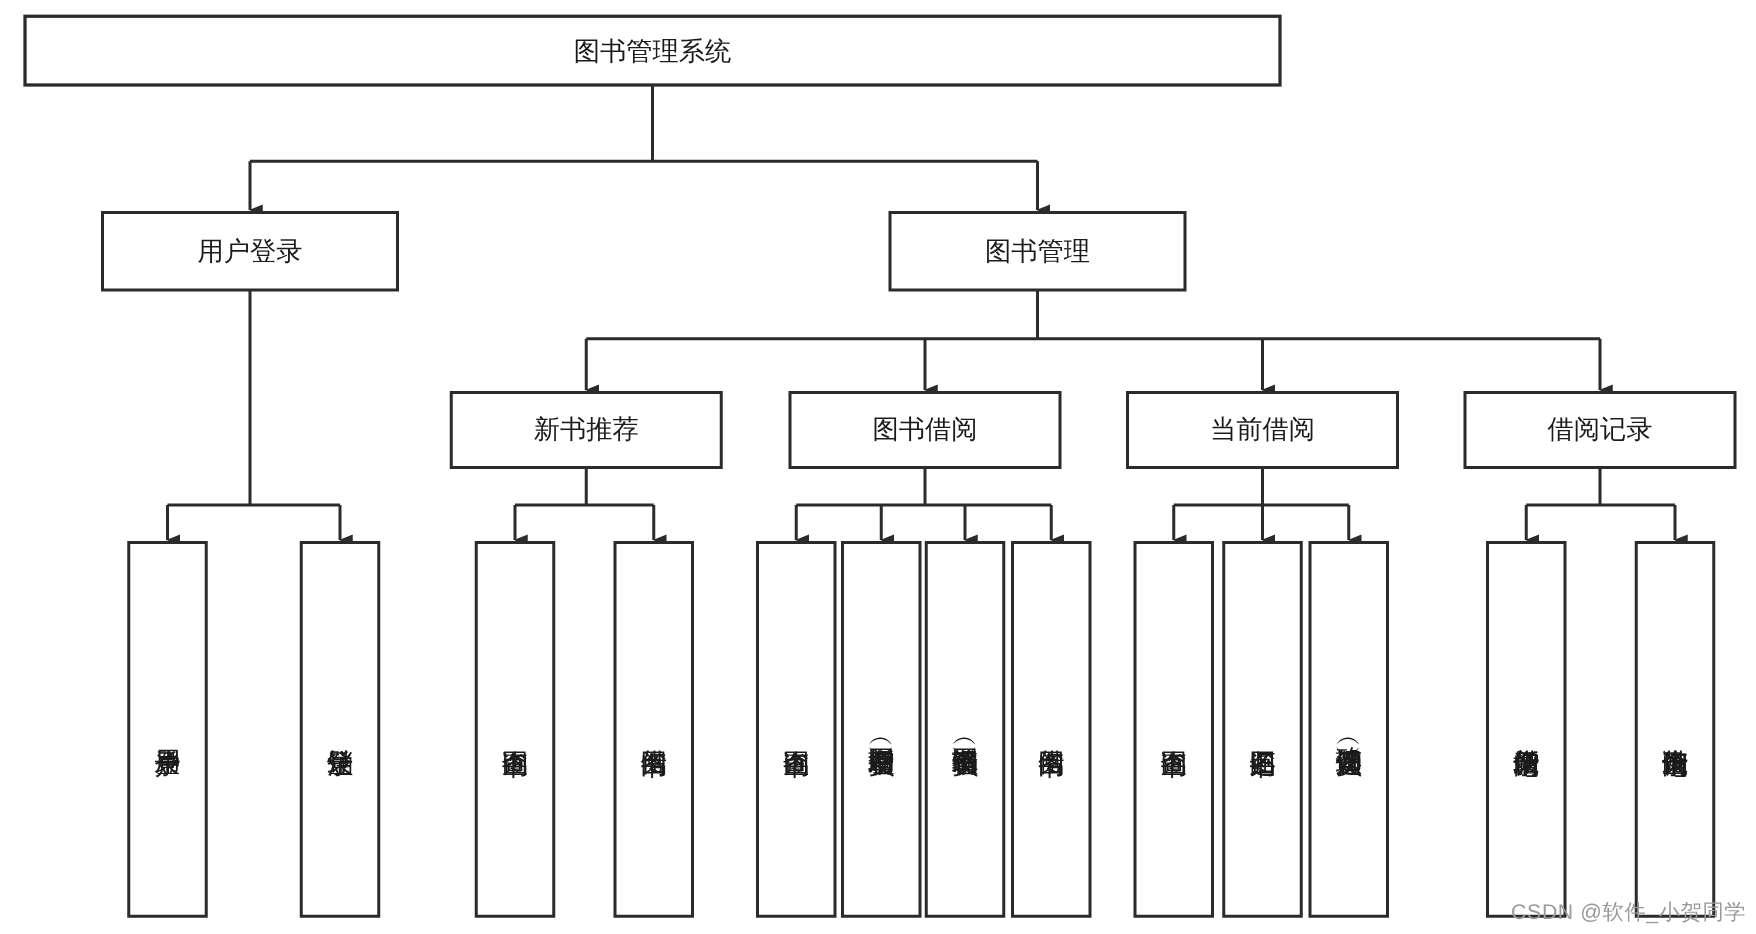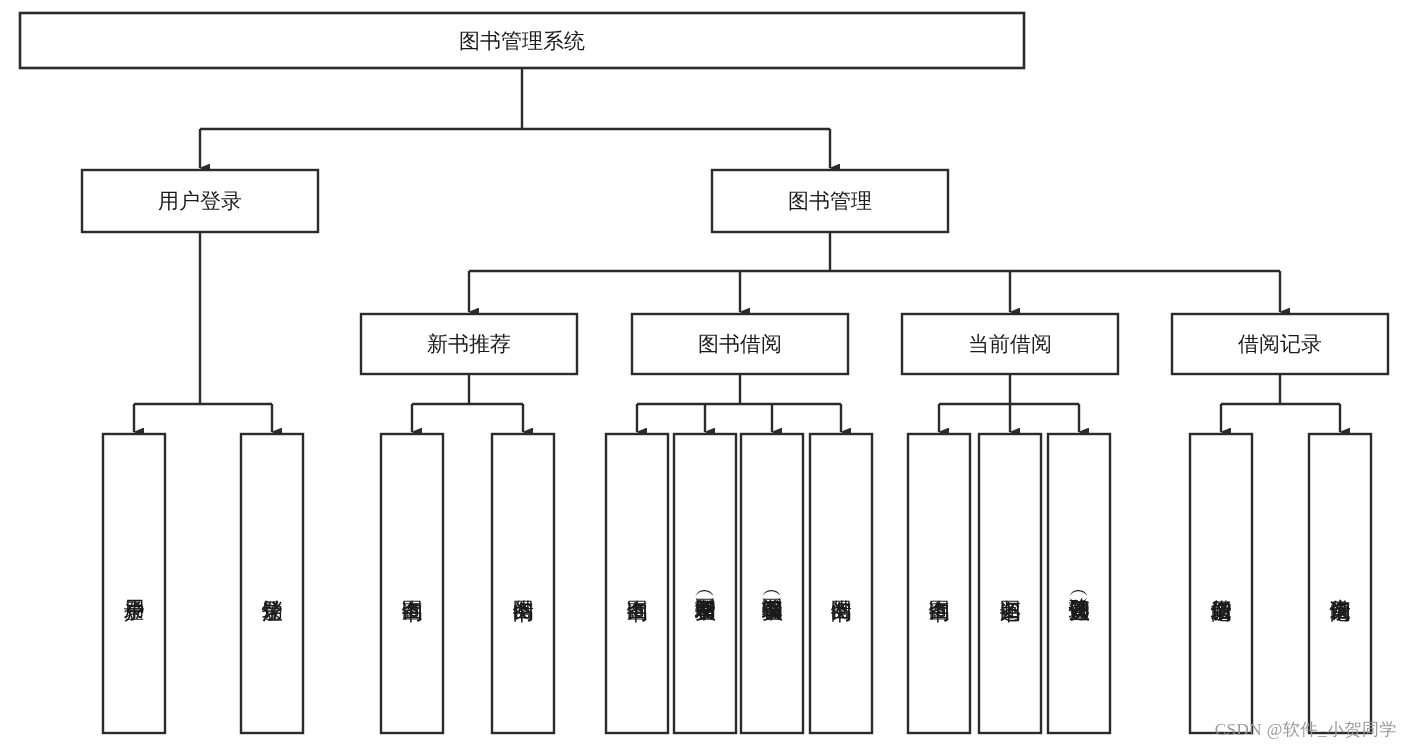--- a/index.html
+++ b/index.html
@@ -65,21 +65,21 @@
     width: 100%;
     height: 100%;
     display: flex;
     align-items: center;
     justify-content: center;
   }
   #watermark {
     position: absolute;
     right: 8px;
     bottom: 6px;
-    font-family: Liberation Serif, serif;
+    font-family: Liberation Sans, sans-serif;
     font-size: 17px;
     color: #9a9a9a;
     letter-spacing: 0.5px;
     user-select: none;
     pointer-events: none;
     white-space: nowrap;
   }
 </style>
 </head>
 <body>

